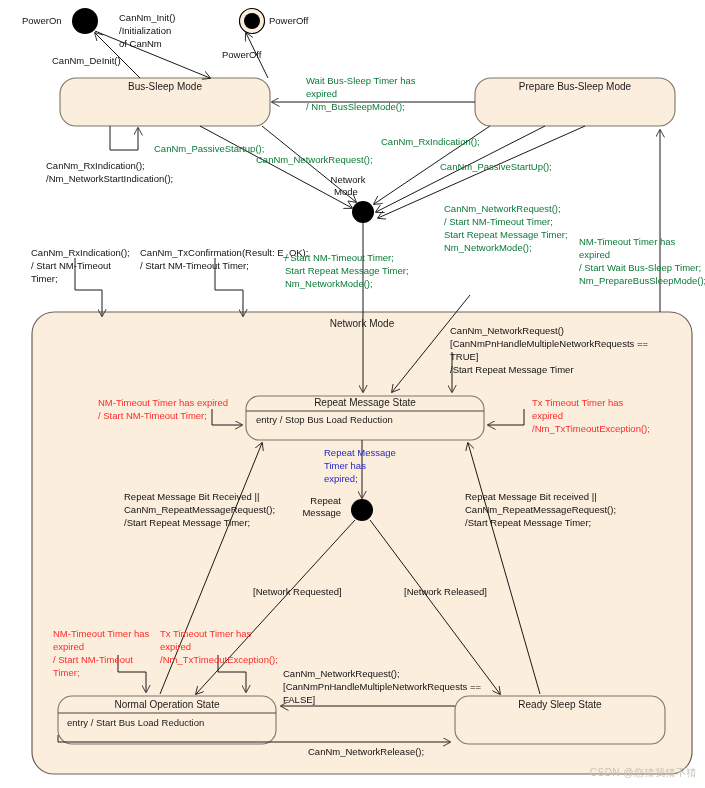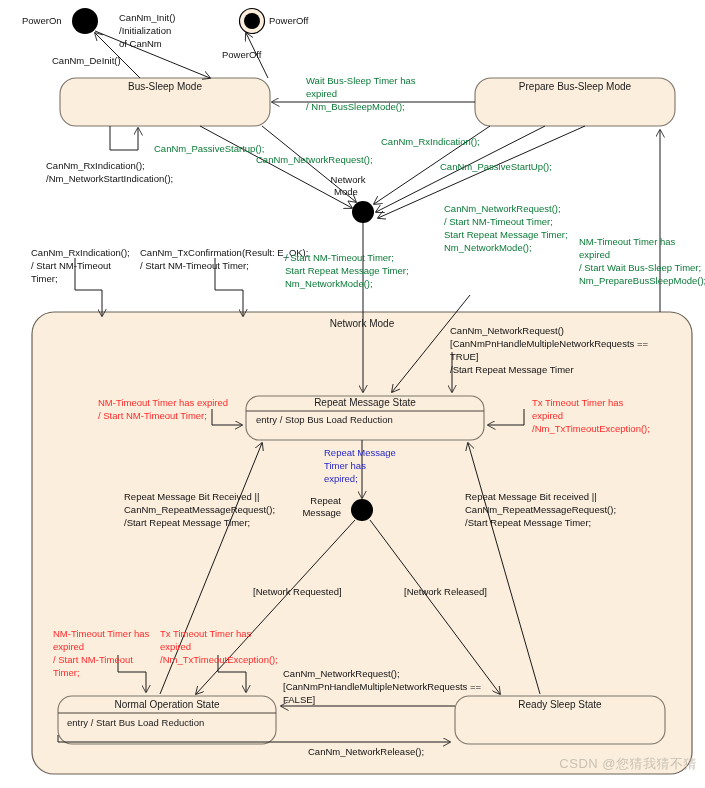--- a/index.html
+++ b/index.html
@@ -46,23 +46,23 @@
     fill: #fbeedd;
     stroke: #6b6257;
     stroke-width: 1.2;
   }
   .divider { stroke: #4a443c; stroke-width: 1; }
   .node-solid { fill: #000000; }
   .node-ring-outer { fill: #fbeedd; stroke: #000000; stroke-width: 1.2; }
   .watermark {
     position: absolute;
     right: 8px;
-    bottom: 15px;
+    bottom: 8px;
     font-family: "Liberation Sans", sans-serif;
-    font-size: 13px;
+    font-size: 10px;
     color: #c9c2b4;
     letter-spacing: 0.5px;
     user-select: none;
     white-space: nowrap;
   }
 </style>
 </head>
 <body>
 
 <div id="canvas-wrap">

